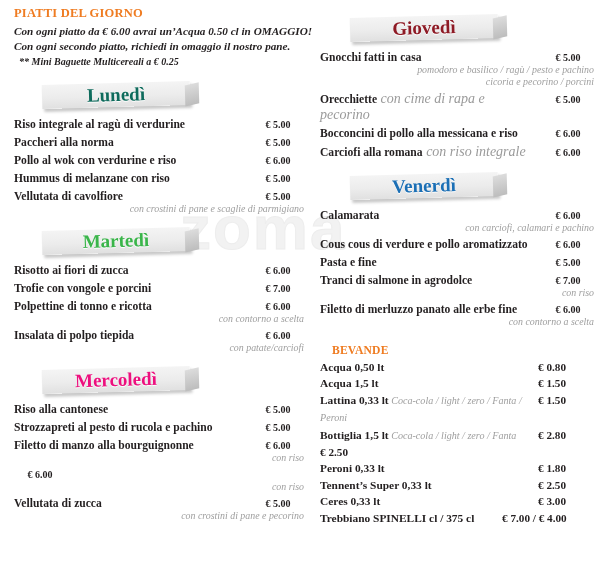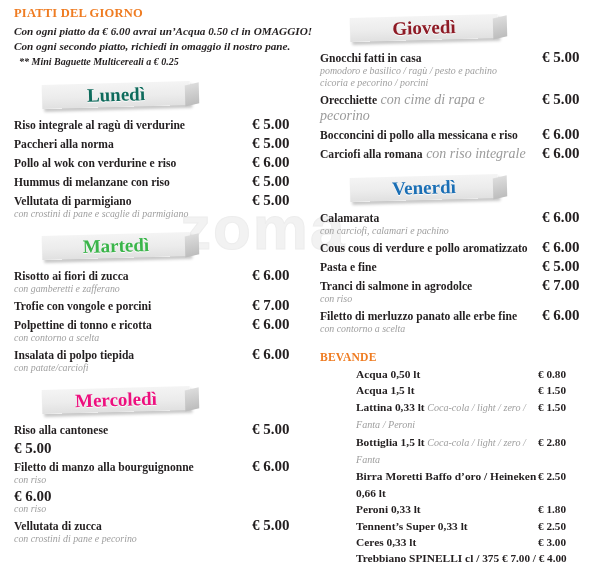--- a/index.html
+++ b/index.html
@@ -124,51 +124,51 @@
     color: #231f20;
     padding-right: 6px;
   }
   .row .name .inline-desc {
     font-weight: normal;
     font-style: italic;
     color: #9a9a9a;
     font-size: 14px;
   }
   .row .price {
-    font-size: 15px;
+    font-size: 10px;
     font-weight: bold;
     color: #231f20;
     white-space: nowrap;
-    text-align: left;
+    text-align: center;
   }
   .col-left .row .price  { min-width: 52px; }
   .col-right .row .price { min-width: 52px; }
   .desc {
     font-size: 9.9px;
     font-style: italic;
     color: #9e9e9e;
     line-height: 12px;
     margin: -1px 0 1px 0;
+    text-align: right;
   }
   .item { margin-bottom: 3px; }
 
   
   .bev-title {
     color: #ef7c22;
     font-weight: bold;
     font-size: 11.6px;
-    margin: 16px 0 2px 0;
+    margin: 16px 0 2px 12px;
     letter-spacing: .2px;
   }
   .bev-row {
     display: flex;
     align-items: baseline;
     justify-content: space-between;
     line-height: 16.4px;
-    margin-left: 36px;
   }
   .bev-row .name { font-size: 11.4px; font-weight: bold; }
   .bev-row .name .inline-desc {
     font-weight: normal;
     font-style: italic;
     color: #9e9e9e;
     font-size: 10.1px;
   }
   .bev-row .price {
     font-size: 11.2px;
@@ -219,40 +219,39 @@
             </div>
           </div>
           <div class="item">
             <div class="row">
               <div class="name">Hummus di melanzane con riso</div>
               <div class="price">€ 5.00</div>
             </div>
           </div>
           <div class="item">
             <div class="row">
-              <div class="name">Vellutata di parmigiano</div>
+              <div class="name">Vellutata di cavolfiore</div>
               <div class="price">€ 5.00</div>
             </div>
             <div class="desc">con crostini di pane e scaglie di parmigiano</div>
           </div>
         </div>
     </div>
 
     <div>
       <div class="banner">
         <div class="ribbon"></div>
         <div class="label" style="color: rgb(58, 181, 74);">Martedì</div>
       </div>
       <div class="rows">
           <div class="item">
             <div class="row">
               <div class="name">Risotto ai fiori di zucca</div>
               <div class="price">€ 6.00</div>
             </div>
-            <div class="desc">con gamberetti e zafferano</div>
           </div>
           <div class="item">
             <div class="row">
               <div class="name">Trofie con vongole e porcini</div>
               <div class="price">€ 7.00</div>
             </div>
           </div>
           <div class="item">
             <div class="row">
               <div class="name">Polpettine di tonno e ricotta</div>
@@ -277,20 +276,21 @@
       </div>
       <div class="rows">
           <div class="item">
             <div class="row">
               <div class="name">Riso alla cantonese</div>
               <div class="price">€ 5.00</div>
             </div>
           </div>
           <div class="item">
             <div class="row">
+              <div class="name">Strozzapreti al pesto di rucola e pachino</div>
               <div class="price">€ 5.00</div>
             </div>
           </div>
           <div class="item">
             <div class="row">
               <div class="name">Filetto di manzo alla bourguignonne</div>
               <div class="price">€ 6.00</div>
             </div>
             <div class="desc">con riso</div>
           </div>
@@ -404,21 +404,20 @@
           </div>
           <div class="bev-row">
             <div class="name">Lattina 0,33 lt<span class="inline-desc"> Coca-cola / light / zero / Fanta / Peroni</span></div>
             <div class="price">€ 1.50</div>
           </div>
           <div class="bev-row">
             <div class="name">Bottiglia 1,5 lt<span class="inline-desc"> Coca-cola / light / zero / Fanta</span></div>
             <div class="price">€ 2.80</div>
           </div>
           <div class="bev-row">
-            <div class="name">Birra Moretti Baffo d’oro / Heineken 0,66 lt</div>
             <div class="price">€ 2.50</div>
           </div>
           <div class="bev-row">
             <div class="name">Peroni 0,33 lt</div>
             <div class="price">€ 1.80</div>
           </div>
           <div class="bev-row">
             <div class="name">Tennent’s Super 0,33 lt</div>
             <div class="price">€ 2.50</div>
           </div>

